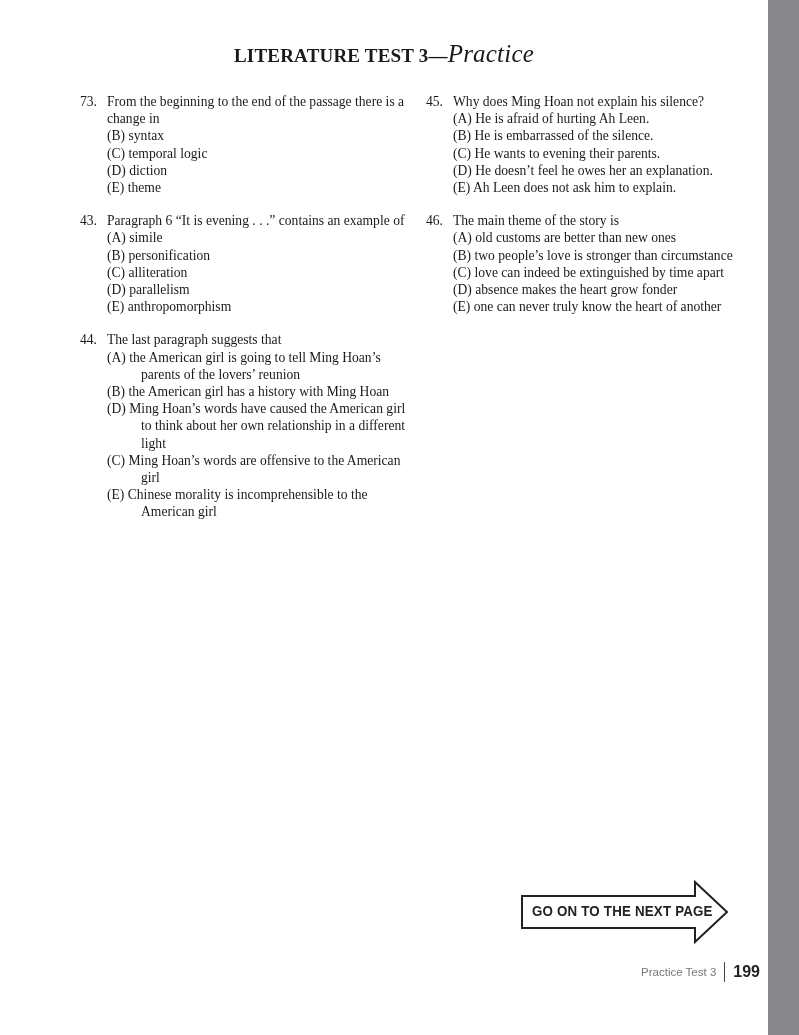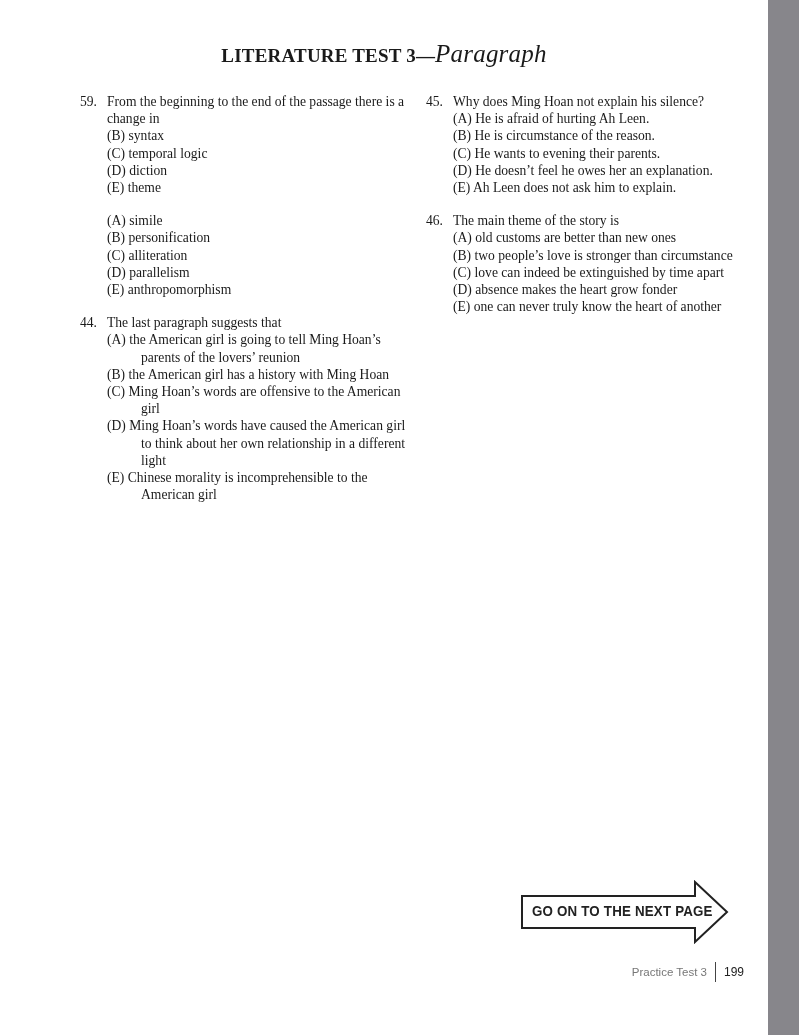--- a/index.html
+++ b/index.html
@@ -31,84 +31,88 @@
     position:absolute; left:520px; top:880px; width:210px; height:64px;
   }
   .arrow-wrap svg { position:absolute; left:0; top:0; }
   .arrow-label {
     position:absolute; left:12px; top:23px;
     font-family:"Liberation Sans", "DejaVu Sans", sans-serif;
     font-weight:bold; font-size:14.5px; letter-spacing:0.2px; color:#222;
     transform:scaleX(0.92); transform-origin:left center;
   }
   .footer {
-    position:absolute; top:962px; right:55px;
+    position:absolute; top:962px; right:39px;
     font-family:"Liberation Sans", "DejaVu Sans", sans-serif;
     font-size:11.5px; color:#777; display:flex; align-items:center;
   }
   .footer .sep { width:1px; height:20px; background:#444; margin:0 8px; }
-  .footer .pnum { color:#222; font-weight:normal; font-size:12px; }
+  .footer .pnum { color:#222; font-weight:bold; font-size:16px; }
 </style>
 </head>
 <body>
 
 <div class="side-tab"></div>
 
 <div class="title">
-  <span>LITERATURE TEST 3—</span><span class="cont">Paragraph</span>
+  <span>LITERATURE TEST 3—</span><span class="cont">Practice</span>
 </div>
 
 <div class="col left">
   <div class="q">
     <div class="stem">
-      <span class="num">59.</span>
+      <span class="num">73.</span>
       <span class="stem-text">From the beginning to the end of the passage there is a change in</span>
     </div>
     <div class="choices">
       <div class="choice">(B) syntax</div>
       <div class="choice">(C) temporal logic</div>
       <div class="choice">(D) diction</div>
       <div class="choice">(E) theme</div>
     </div>
   </div>
 
   <div class="q">
+    <div class="stem">
+      <span class="num">43.</span>
+      <span class="stem-text">Paragraph 6 “It is evening . . .” contains an example of</span>
+    </div>
     <div class="choices">
       <div class="choice">(A) simile</div>
       <div class="choice">(B) personification</div>
       <div class="choice">(C) alliteration</div>
       <div class="choice">(D) parallelism</div>
       <div class="choice">(E) anthropomorphism</div>
     </div>
   </div>
 
   <div class="q">
     <div class="stem">
       <span class="num">44.</span>
       <span class="stem-text">The last paragraph suggests that</span>
     </div>
     <div class="choices">
       <div class="choice">(A) the American girl is going to tell Ming Hoan’s parents of the lovers’ reunion</div>
       <div class="choice">(B) the American girl has a history with Ming Hoan</div>
+      <div class="choice">(D) Ming Hoan’s words have caused the American girl to think about her own relationship in a different light</div>
       <div class="choice">(C) Ming Hoan’s words are offensive to the American girl</div>
-      <div class="choice">(D) Ming Hoan’s words have caused the American girl to think about her own relationship in a different light</div>
       <div class="choice">(E) Chinese morality is incomprehensible to the American girl</div>
     </div>
   </div>
 </div>
 
 <div class="col right">
   <div class="q">
     <div class="stem">
       <span class="num">45.</span>
       <span class="stem-text">Why does Ming Hoan not explain his silence?</span>
     </div>
     <div class="choices">
       <div class="choice">(A) He is afraid of hurting Ah Leen.</div>
-      <div class="choice">(B) He is circumstance of the reason.</div>
+      <div class="choice">(B) He is embarrassed of the silence.</div>
       <div class="choice">(C) He wants to evening their parents.</div>
       <div class="choice">(D) He doesn’t feel he owes her an explanation.</div>
       <div class="choice">(E) Ah Leen does not ask him to explain.</div>
     </div>
   </div>
 
   <div class="q">
     <div class="stem">
       <span class="num">46.</span>
       <span class="stem-text">The main theme of the story is</span>

